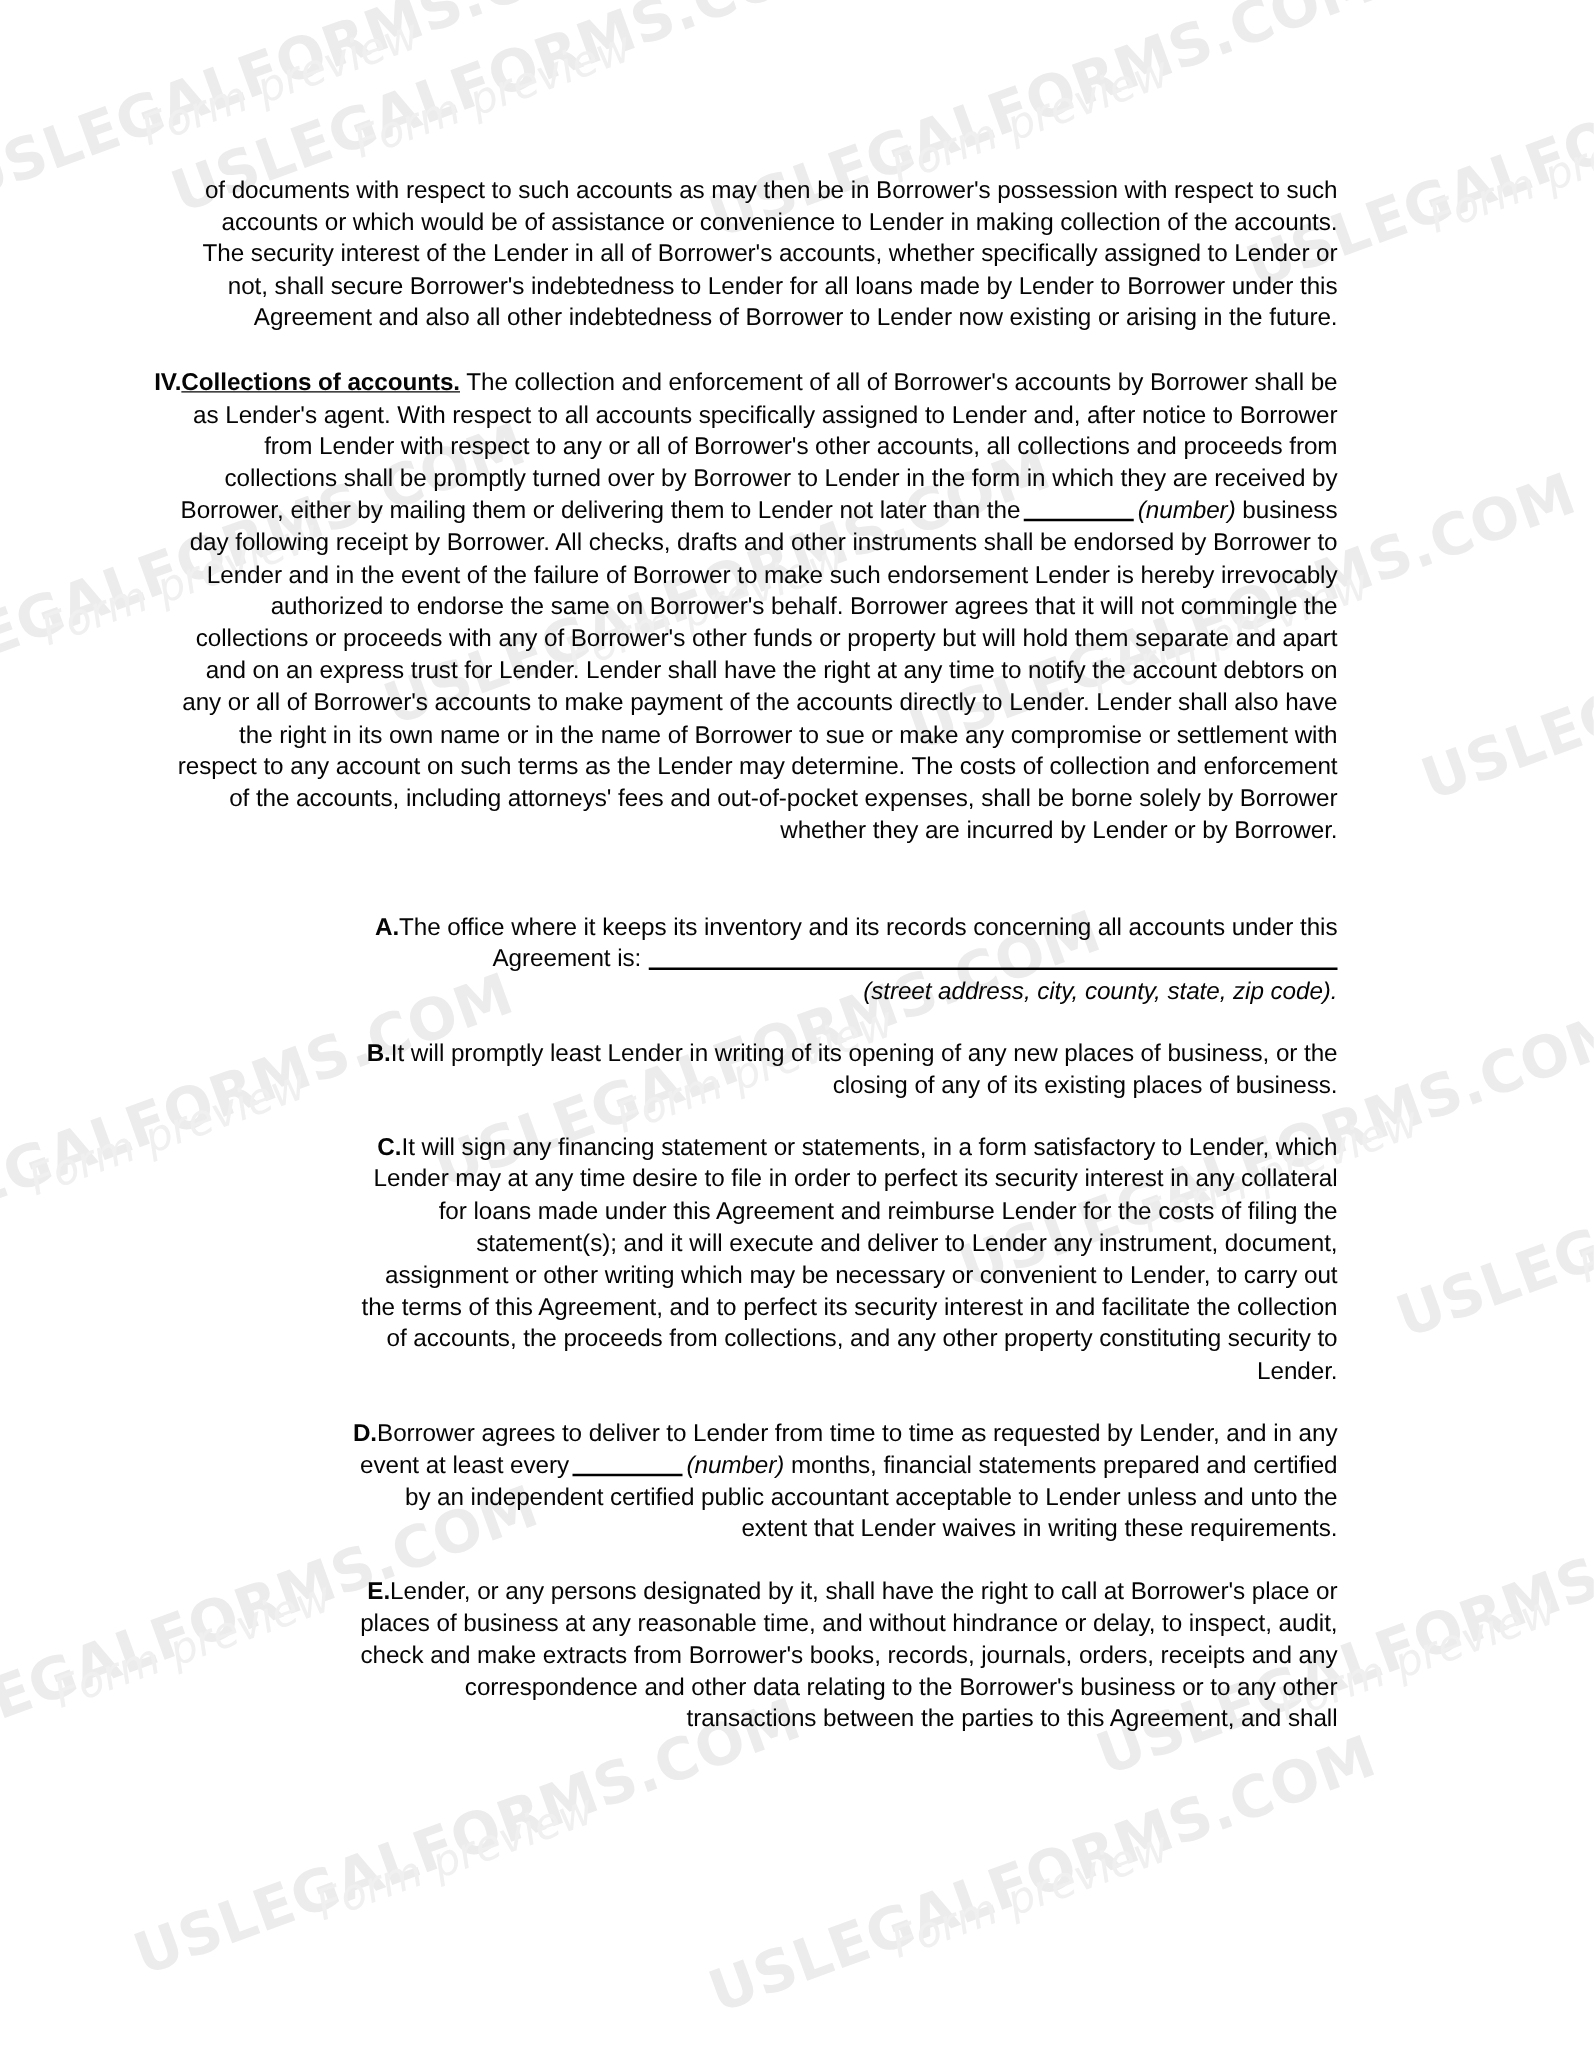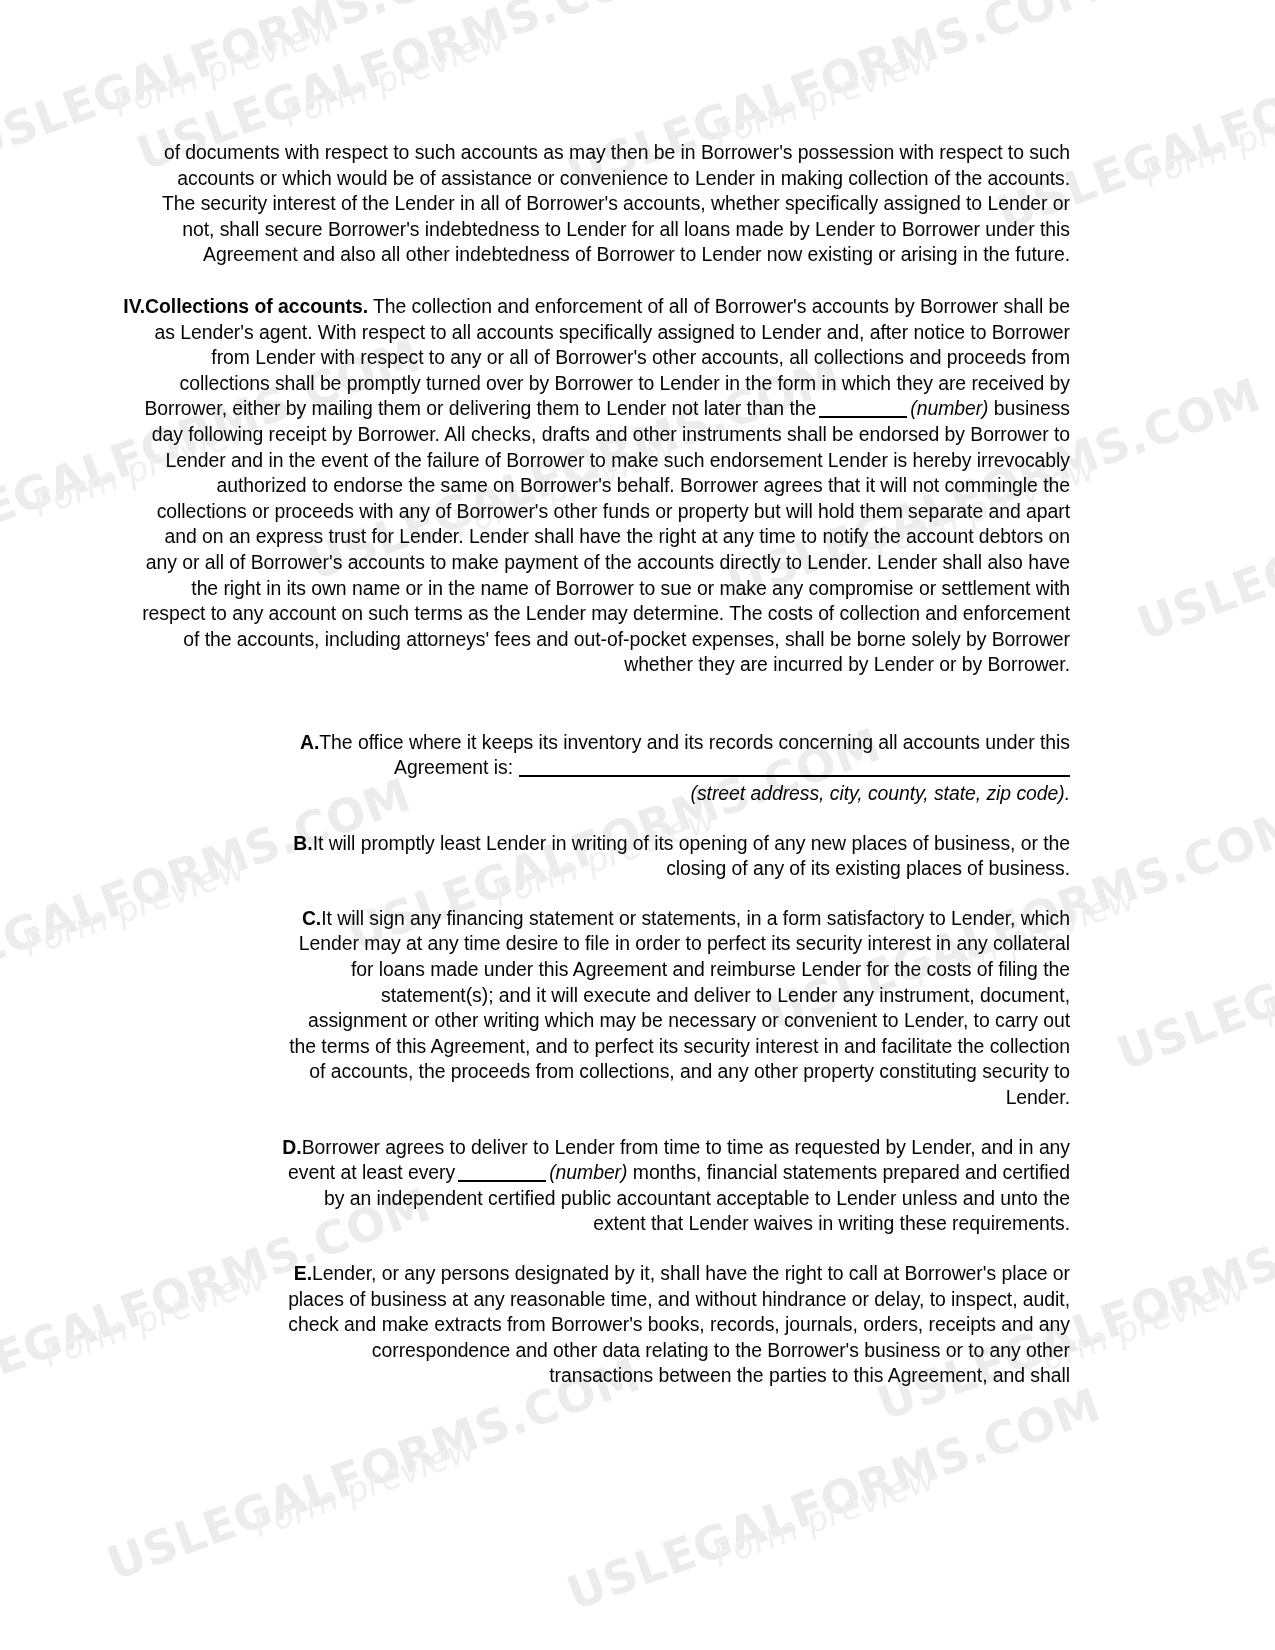--- a/index.html
+++ b/index.html
@@ -84,21 +84,21 @@
     display: inline-block;
     width: 72px;
   }
   .sub-block {
     margin-left: 72px;
   }
   .sub-block p.para {
     margin-left: 72px;
     text-indent: -72px;
   }
-  .bold { font-weight: bold; }
+  .bold { font-weight: bold; text-decoration: underline; }
   .ital { font-style: italic; }
   .blank-short {
     display: inline-block;
     width: 88px;
     border-bottom: 2.5px solid #000;
     vertical-align: -3px;
     margin: 0 3px;
   }
   .blank-long {
     display: inline-block;

